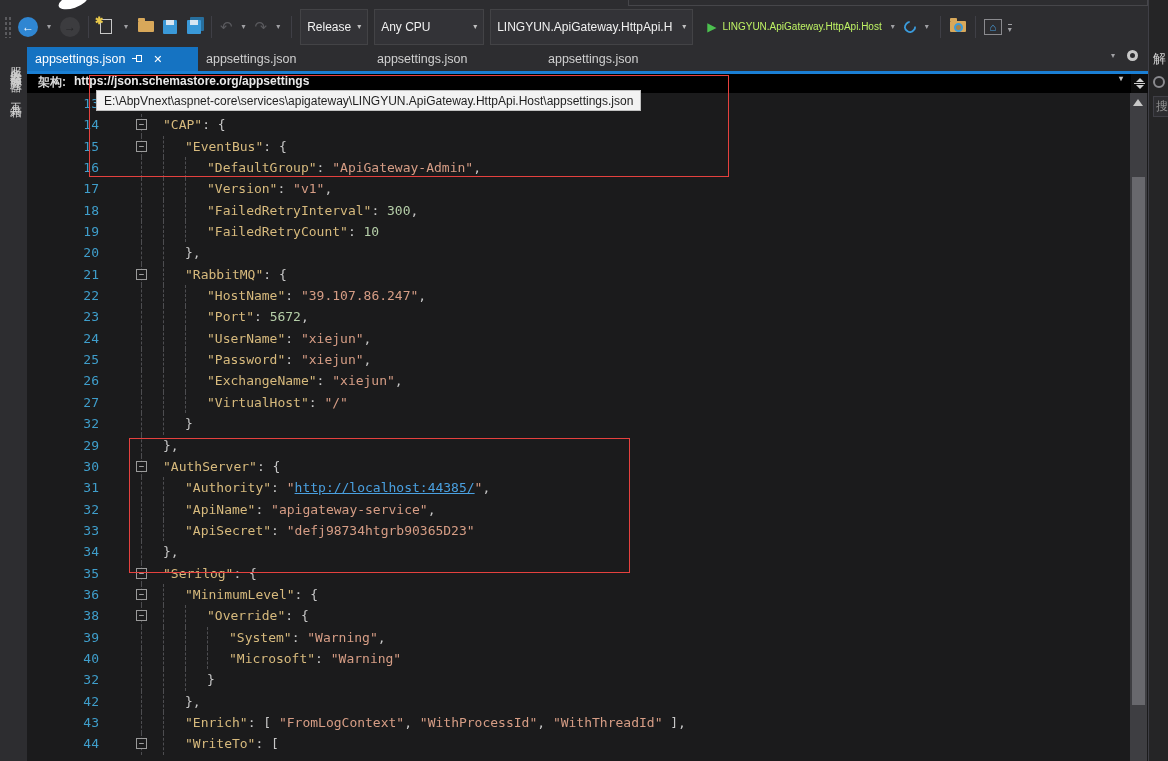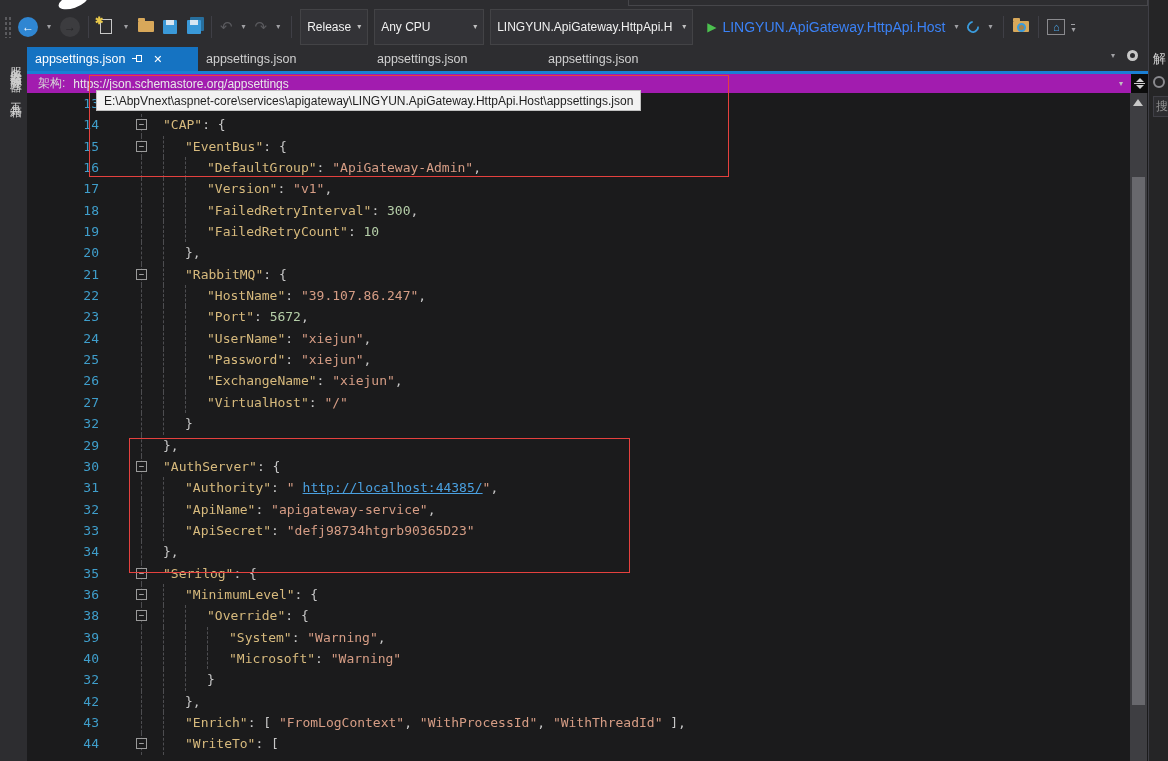--- a/index.html
+++ b/index.html
@@ -32,21 +32,21 @@
   .folder-shape:before { content:""; position:absolute; left:0; top:-3px; width:7px; height:3px;
     background:#d8a85a; border-radius:1px 1px 0 0; }
   .floppy { width:14px; height:14px; background:#3a99d8; border-radius:1px; position:relative; }
   .floppy:before { content:""; position:absolute; left:3px; top:0; width:8px; height:5px; background:#d8e6f2; }
   .floppy2 { box-shadow:3px -3px 0 0 #276f9e; }
   .undo-redo { font-size:15px; color:#5a5a5e; }
   .combo { height:36px; background:#333337; border:1px solid #434346; color:#f1f1f1;
     font-size:12px; display:flex; align-items:center; padding:0 6px; gap:6px; white-space:nowrap; }
   .combo .cchev { font-size:8px; color:#c0c0c0; margin-left:auto; }
   .play { color:#4cc04f; font-size:12px; }
-  .run-label { color:#3b82f6; font-size:14px; white-space:nowrap; }
+  .run-label { color:#bef264; font-size:10px; white-space:nowrap; }
   .refresh-ring { width:12px; height:12px; border:2px solid #3a9bdc; border-top-color:transparent;
     border-radius:50%; transform:rotate(40deg); }
   .mag-ring { position:absolute; left:5px; top:5px; width:9px; height:9px;
     border:2px solid #3a9bdc; border-radius:50%; background:rgba(45,45,48,.3); }
   .house-box { width:18px; height:16px; border:1px solid #8a8a8e; color:#4aa0e0;
     font-size:11px; display:flex; align-items:center; justify-content:center; background:#2d2d30; }
   .overflow-glyph { font-size:8px; color:#a0a0a4; border-top:1px solid #a0a0a4; line-height:9px; margin-top:4px; }
 
   
   #tabrow { position:absolute; left:27px; top:47px; height:24px; display:flex; align-items:stretch; }
@@ -55,22 +55,22 @@
   .tab.inactive { color:#d0d0d0; }
   .pin-ico { width:12px; height:10px; position:relative; }
   .pin-ico .stem { position:absolute; left:0; top:4px; width:4px; height:1px; background:#fff; }
   .pin-ico .head { position:absolute; left:4px; top:1px; width:6px; height:7px; border:1px solid #fff; }
   .close-x { font-size:11px; color:#fff; margin-left:2px; }
   #tab-controls { position:absolute; left:1108px; top:50px; display:flex; align-items:center; gap:9px; color:#c8c8c8; }
   .gear-donut { width:11px; height:11px; border:3px solid #c8c8c8; border-radius:50%; }
   #tab-underline { position:absolute; left:27px; top:71px; width:1121px; height:3px; background:#1a7fd4; }
 
   
-  #schemabar { position:absolute; left:27px; top:74px; width:1121px; height:19px; background:#a21caf;
-    display:flex; align-items:center; font-size:12px; color:#e4e4e4; padding-left:11px; }
+  #schemabar { position:absolute; left:27px; top:74px; width:1121px; height:19px; background:#000000;
+    display:flex; font-size:12px; color:#e4e4e4; padding-left:11px;font-weight:bold; }
   #schema-label { margin-right:8px; color:#d8d8d8; }
   #schema-value { color:#e8e8e8; }
   #schema-chevron { margin-left:auto; font-size:8px; color:#c0c0c0; padding-right:8px; }
   #split-btn { width:17px; height:19px; background:#0c0c0c; display:flex; flex-direction:column;
     align-items:center; justify-content:center; gap:1px; }
   .tri-up { width:0; height:0; border-left:4px solid transparent; border-right:4px solid transparent;
     border-bottom:4px solid #d0d0d0; }
   .tri-down { width:0; height:0; border-left:4px solid transparent; border-right:4px solid transparent;
     border-top:4px solid #d0d0d0; }
   .split-line { width:11px; height:1px; background:#d0d0d0; }
@@ -89,21 +89,21 @@
   .ln { flex:none; width:72px; text-align:right; color:#3f9ecb; line-height:21.35px; }
   .sp { flex:none; width:42px; }
   .ind { flex:none; width:22px; border-left:1px dashed #4d4d50; }
   .codeline { line-height:21.35px; }
   .fold { position:absolute; left:109px; top:5px; width:11px; height:11px; background:#1b1b1c;
     border:1px solid #9a9a9a; color:#c8c8c8; font-size:9px; line-height:9px; text-align:center; z-index:3; }
   .tk-key { color:#d7ba7d; }
   .tk-pun { color:#c8c8c8; }
   .tk-str { color:#d69d85; }
   .tk-num { color:#b5cea8; }
-  .tk-link { color:#4aa0e0; text-decoration:underline;margin-left:8px; }
+  .tk-link { color:#4aa0e0; text-decoration:underline; }
 
   
   #scrollbar { position:absolute; left:1130px; top:93px; width:17px; height:668px; background:#3e3e42; }
   #scroll-up { position:absolute; left:3px; top:6px; width:0; height:0;
     border-left:5.5px solid transparent; border-right:5.5px solid transparent;
     border-bottom:7px solid #c8c8c8; }
   #scroll-thumb { position:absolute; left:2px; top:84px; width:13px; height:528px; background:#68686d; }
 
   
   #right-panel { position:absolute; left:1148px; top:0; width:20px; height:761px; background:#252526;

